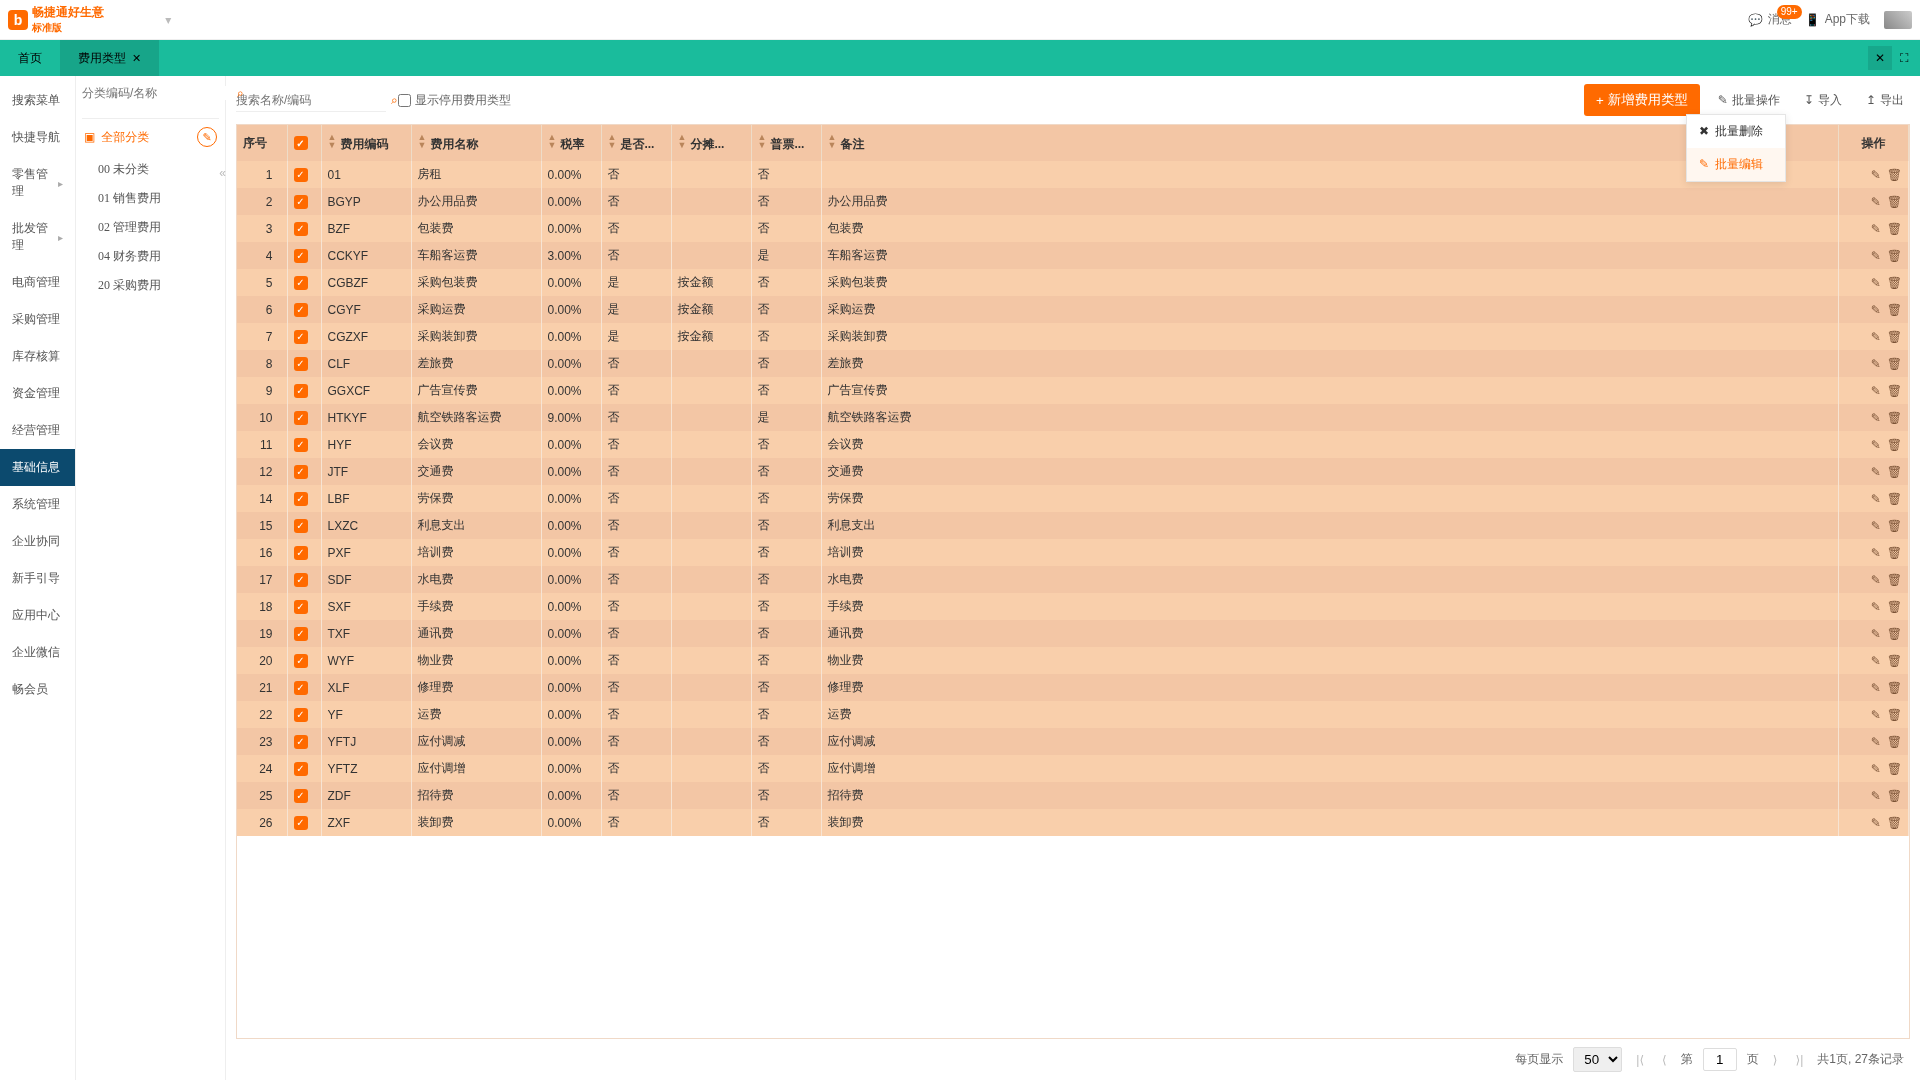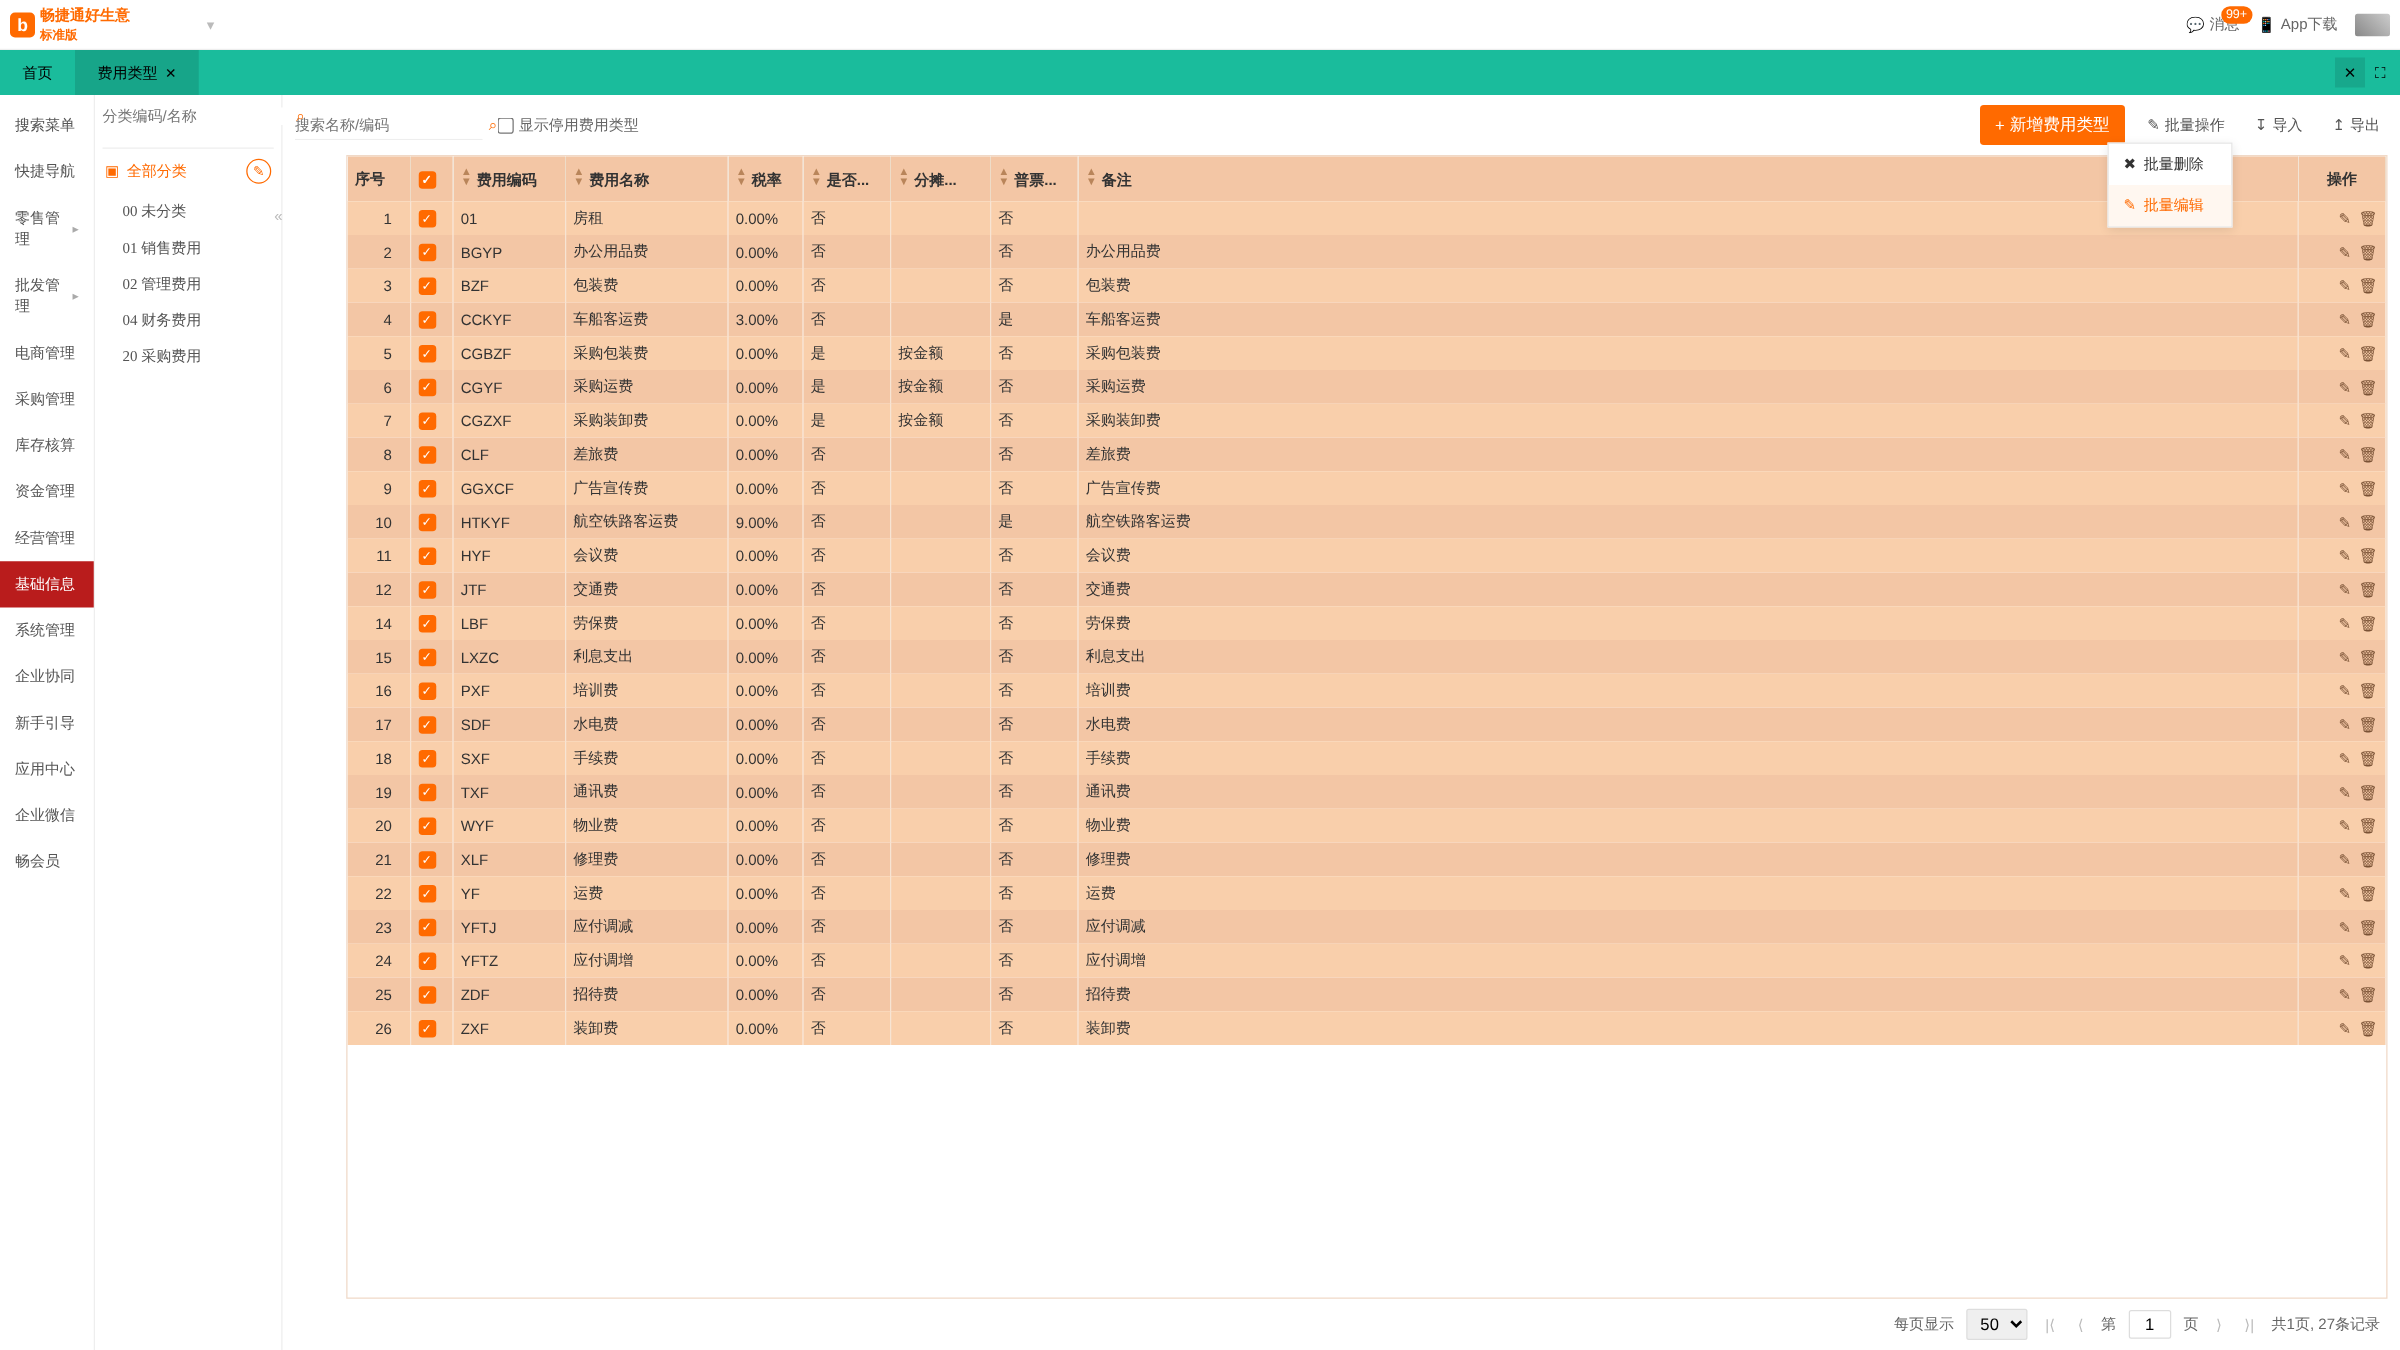--- a/index.html
+++ b/index.html
@@ -27,21 +27,21 @@
 .tab-bar-right { position: absolute; right: 0; display: flex; align-items: center; gap: 8px; padding-right: 6px; }
 .tab-close-btn { width: 24px; height: 24px; display: flex; align-items: center; justify-content: center; background: rgba(0,0,0,.1); cursor: pointer; }
 .fullscreen-icon { width: 14px; height: 14px; }
 
 
 .body { flex: 1; display: flex; min-height: 0; }
 
 
 .left-nav { width: 76px; background: #fff; border-right: 1px solid #eee; padding-top: 6px; }
 .nav-item { padding: 10px 12px; font-size: 12px; color: #555; cursor: pointer; display: flex; align-items: center; justify-content: space-between; }
-.nav-item.active { background: #b91c1c; color: #fff; }
+.nav-item.active { background: #0c4a6e; color: #fff; }
 .nav-caret { font-size: 10px; color: #aaa; }
 
 
 .cat-panel { width: 150px; border-right: 1px solid #eee; padding: 8px 6px; position: relative; }
 .cat-search { display: flex; align-items: center; border-bottom: 1px solid #eee; padding: 2px 0 18px; }
 .cat-search input { border: none; outline: none; flex: 1; font-size: 12px; color: #999; }
 .cat-search .sicon { color: #ff6a00; cursor: pointer; }
 .cat-all-row { display: flex; align-items: center; gap: 6px; padding: 8px 2px; color: #ff6a00; }
 .edit-circle { width: 20px; height: 20px; border: 1px solid #ff6a00; border-radius: 50%; display: inline-flex; align-items: center; justify-content: center; color: #ff6a00; margin-left: auto; cursor: pointer; font-size: 11px; }
 .collapse-arrows { position: absolute; right: -1px; top: 90px; color: #bbb; cursor: pointer; font-size: 12px; }
@@ -62,21 +62,21 @@
 .btn-primary { background: #ff6a00; color: #fff; border: none; padding: 7px 12px; border-radius: 3px; cursor: pointer; display: flex; align-items: center; gap: 4px; }
 .btn-link { color: #555; cursor: pointer; display: flex; align-items: center; gap: 4px; padding: 4px 6px; }
 
 
 .dropdown { position: relative; }
 .dropdown-menu { position: absolute; top: 26px; right: 0; background: #fff; border: 1px solid #e5e5e5; box-shadow: 0 2px 8px rgba(0,0,0,.1); min-width: 100px; z-index: 20; }
 .dropdown-menu .ditem { padding: 8px 12px; display: flex; align-items: center; gap: 6px; cursor: pointer; }
 .dropdown-menu .ditem.highlight { color: #ff6a00; background: #fff7f0; }
 
 
-.table-wrap { flex: 1; overflow: auto; border: 1px solid #f0d9c7; margin-left: 41px; }
+.table-wrap { flex: 1; overflow: auto; border: 1px solid #f0d9c7; }
 table { border-collapse: collapse; width: 100%; }
 thead th { background: #f3c6a5; font-weight: bold; padding: 8px 6px; text-align: left; border-right: 1px solid #eedcc8; position: sticky; top: 0; }
 thead th .sorter { color: #b9855a; font-size: 9px; margin-right: 4px; display: inline-block; line-height: 8px; }
 tbody td { padding: 5px 6px; border-right: 1px solid #f7e4d3; }
 tbody tr:nth-child(odd) { background: #f9cfab; }
 tbody tr:nth-child(even) { background: #f3c6a5; }
 .chk { width: 14px; height: 14px; background: #ff6a00; border-radius: 3px; display: inline-flex; align-items: center; justify-content: center; color: #fff; font-size: 10px; }
 .seq-col { text-align: right; padding-right: 14px; }
 .op-cell { text-align: right; white-space: nowrap; }
 .op-cell span { margin-left: 6px; cursor: pointer; color: #7a5235; }

